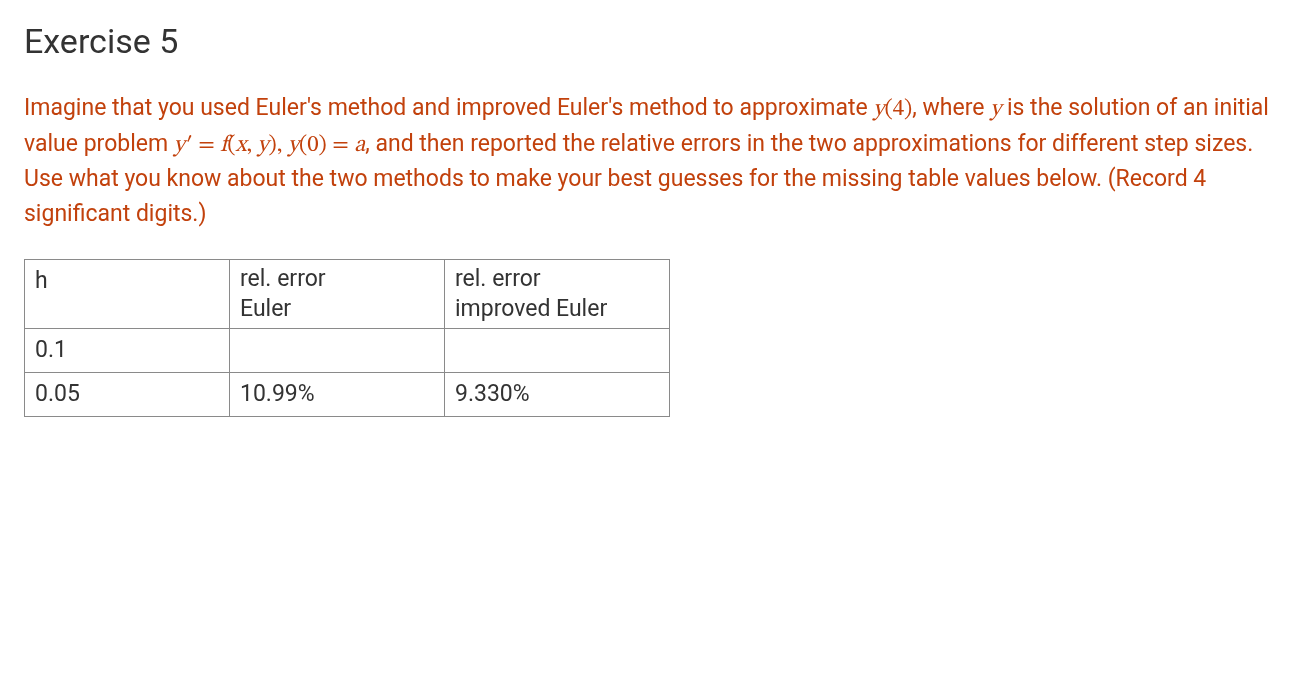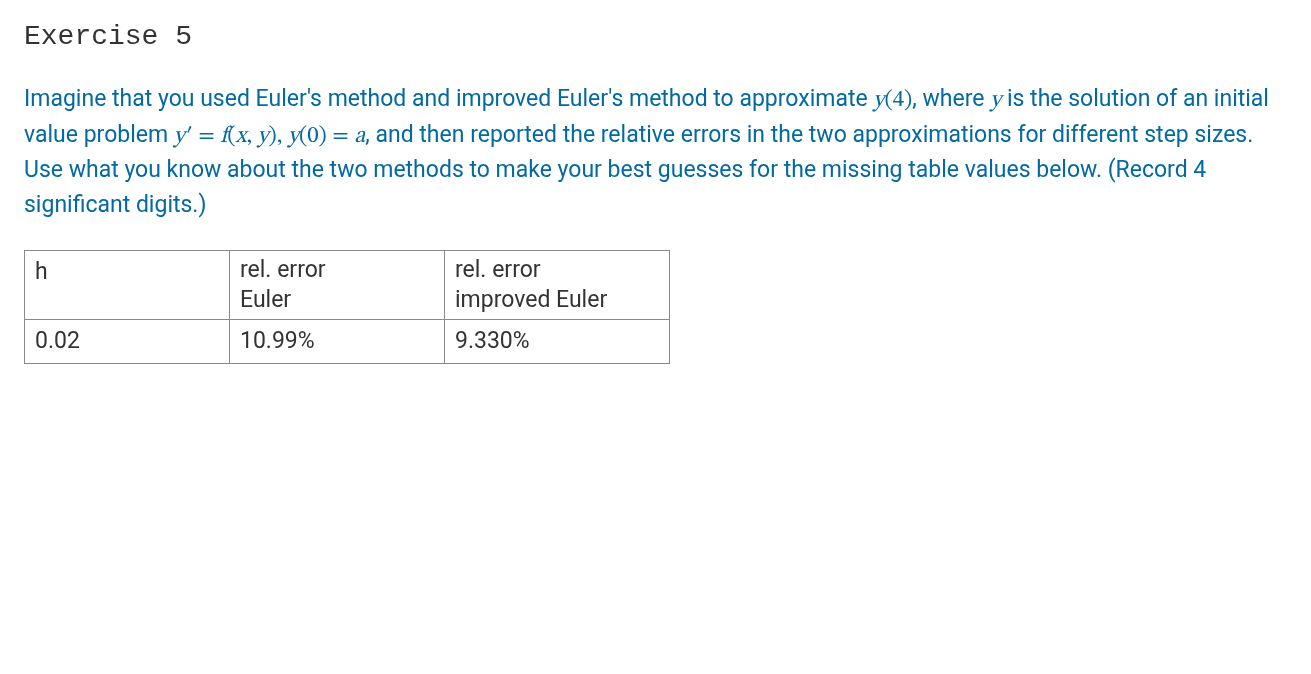--- a/index.html
+++ b/index.html
@@ -11,29 +11,28 @@
       font-family: -apple-system, BlinkMacSystemFont, "Segoe UI", Roboto, Helvetica, Arial, sans-serif;
       color: #3a3a3a;
       padding: 16px 24px;
       background: #fff;
       font-size: 23px;
       line-height: 1.5;
       width: 1311px;
     }
     h2.exercise-title {
       font-weight: 400;
-      font-size: 28px;
+      font-size: 34px;
       color: #333;
       margin-bottom: 24px;
-      font-family: Liberation Mono, monospace;
     }
     p.prompt {
       max-width: 1260px;
       margin-bottom: 28px;
-      color: #0369a1;
+      color: #c2410c;
     }
     .math {
       font-family: "Cambria Math", "STIX Two Math", "Latin Modern Math", Georgia, serif;
     }
     .mi { font-style: italic; }
     .prime { margin-left: 1px; }
     table.data-table {
       border-collapse: collapse;
       margin-top: 4px;
     }
@@ -74,18 +73,23 @@
         <div>Euler</div>
       </th>
       <th class="col-impr hdr-multi">
         <div>rel. error</div>
         <div>improved Euler</div>
       </th>
     </tr>
   </thead>
   <tbody>
     <tr>
-      <td>0.02</td>
+      <td>0.1</td>
+      <td></td>
+      <td></td>
+    </tr>
+    <tr>
+      <td>0.05</td>
       <td>10.99%</td>
       <td>9.330%</td>
     </tr>
   </tbody>
 </table>
 
 </body></html>

